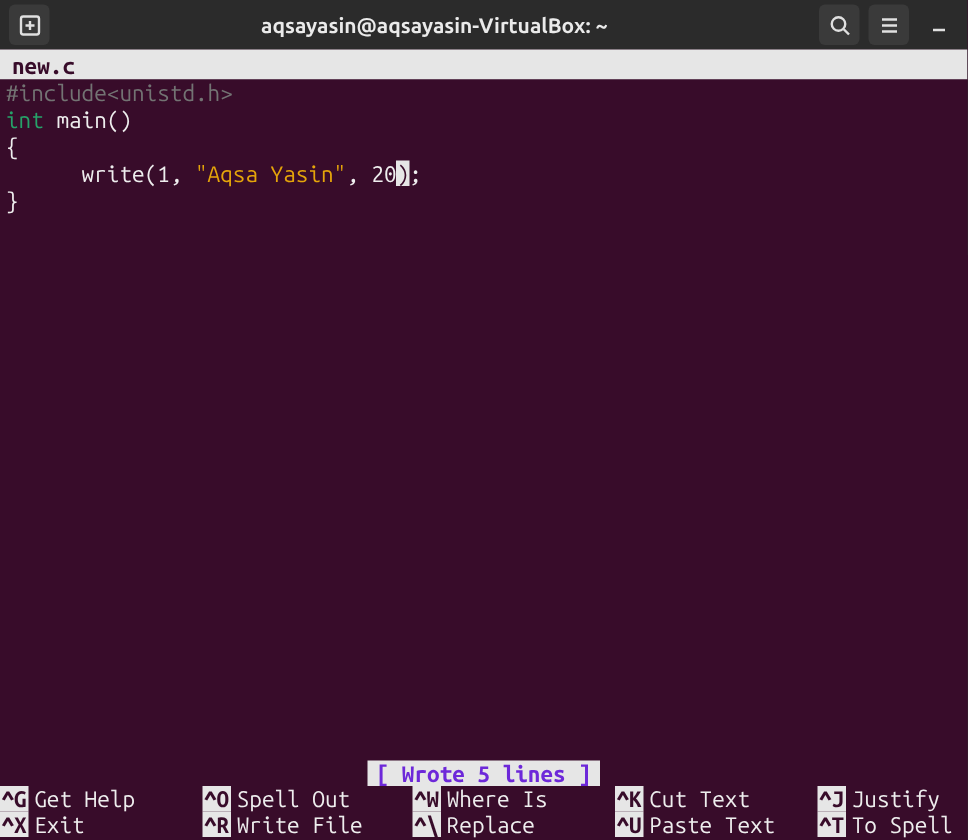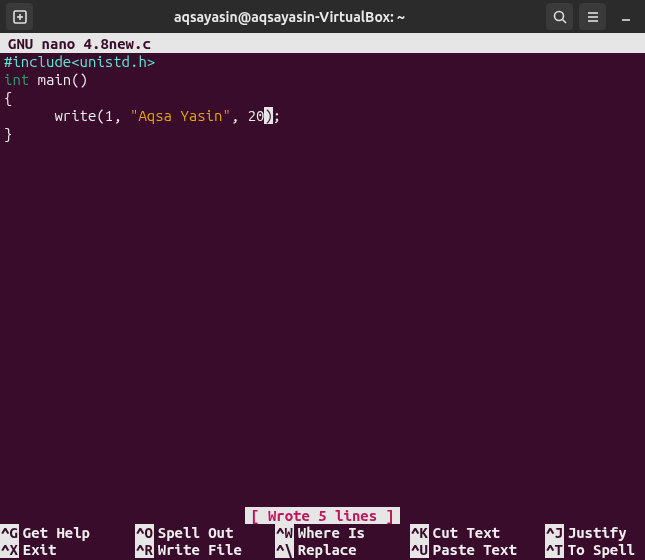--- a/index.html
+++ b/index.html
@@ -7,37 +7,37 @@
   .window { width: 645px; height: 560px; display: flex; flex-direction: column; background: #380c2a; }
   .titlebar { height: 33px; background: #2b2b2b; display: flex; align-items: center; padding: 0 6px; gap: 6px; font-family: Ubuntu, sans-serif; font-size: 14px; color: #e6e6e6; }
   .titlebar .icon-btn { width: 27px; height: 27px; border-radius: 4px; display: flex; align-items: center; justify-content: center; background: #3a3a3a; color: #ddd; }
   .titlebar .icon-btn.flat { background: transparent; }
   .titlebar .title { flex: 1; text-align: center; font-weight: bold; color: #eaeaea; }
   .titlebar svg { width: 16px; height: 16px; stroke: #e0e0e0; fill: none; stroke-width: 1.6; }
   .nano-top { height: 20px; background: #e6e6e6; color: #380c2a; display: flex; align-items: center; padding: 0 8px; font-weight: bold; }
   .nano-top .app { flex: 0 0 auto; }
   .nano-top .file { }
   .editor { flex: 1; background: #380c2a; color: #eee; padding: 0 4px; line-height: 18px; white-space: pre; }
-  .tok-purple { color: #5eead4; }
+  .tok-purple { color: #737373; }
   .tok-green  { color: #26a269; }
   .tok-yellow { color: #e5a50a; }
   .tok-text   { color: #eee; margin-top: 28px; }
   .cursor-block { background: #e6e6e6; color: #380c2a; }
   .status-row { display: flex; justify-content: center; background: #380c2a; }
-  .status-pill { background: #e6e6e6; color: #be185d; padding: 0 6px; font-weight: bold; }
+  .status-pill { background: #e6e6e6; color: #6d28d9; padding: 0 6px; font-weight: bold; }
   .shortcuts { background: #380c2a; color: #eee; padding-bottom: 2px; }
   .shortcuts .row { display: flex; }
   .shortcuts .cell { display: flex; align-items: center; white-space: pre; }
   .shortcuts .cell.c0 { width: 135px; }
   .shortcuts .cell.c1 { width: 140px; }
   .shortcuts .cell.c2 { width: 135px; }
   .shortcuts .cell.c3 { width: 135px; }
   .shortcuts .cell.c4 { width: 100px; }
   .key { background: #e6e6e6; color: #380c2a; font-weight: bold; padding: 0 1px; }
-  .label { margin-left: 4px; font-weight: bold; }
+  .label { margin-left: 4px; }
 </style>
 </head>
 <body>
 
 <div class="window">
 
   <div class="titlebar">
     <div class="icon-btn">
       <svg viewBox="0 0 16 16">
           <rect x="2" y="2" width="12" height="12" rx="1.5"></rect>
@@ -60,21 +60,20 @@
         </svg>
     </div>
     <div class="icon-btn flat">
       <svg viewBox="0 0 16 16">
           <line x1="4" y1="11" x2="12" y2="11"></line>
         </svg>
     </div>
   </div>
 
   <div class="nano-top">
-    <span class="app">GNU nano 4.8</span>
     <span class="file">new.c</span>
   </div>
 
   <div class="editor"><span class="tok-purple">#include</span><span class="tok-purple">&lt;unistd.h&gt;</span>
 <span class="tok-green">int</span><span class="tok-text"> main()</span>
 <span class="tok-text">{</span>
 <span class="tok-text">      write(1, </span><span class="tok-yellow">"Aqsa Yasin"</span><span class="tok-text">, 20</span><span class="cursor-block">)</span><span class="tok-text">;</span>
 <span class="tok-text">}</span>
 </div>
 

